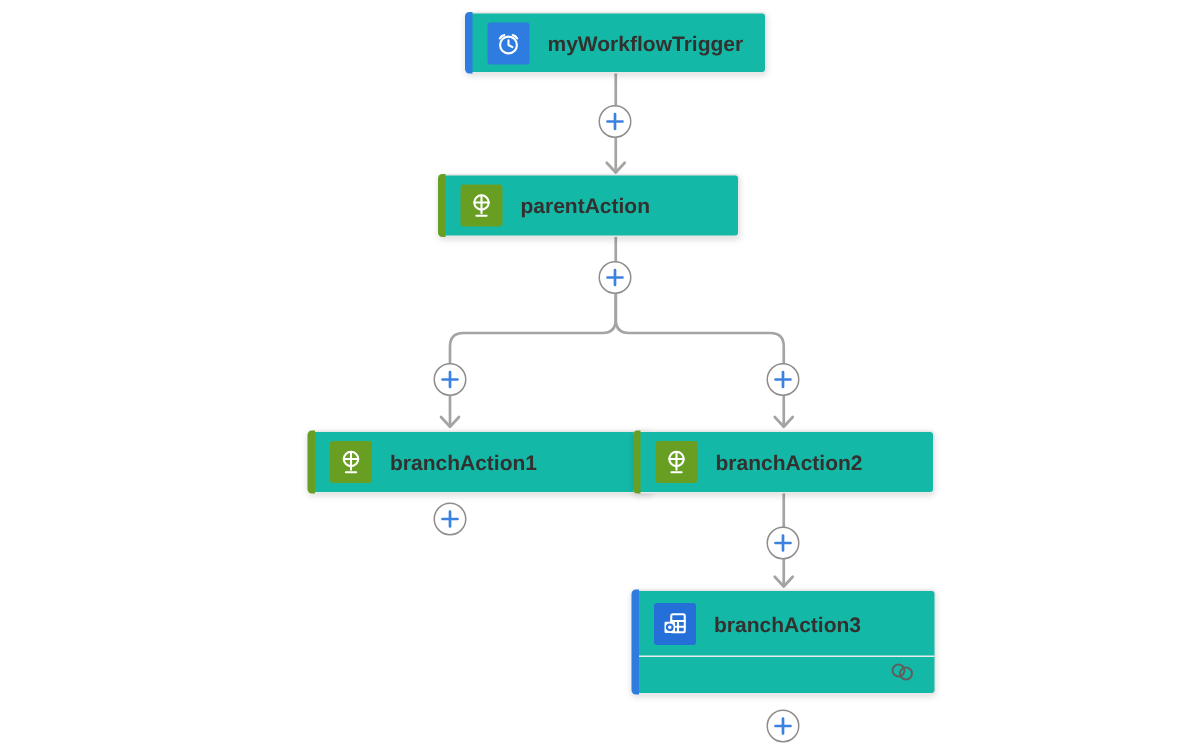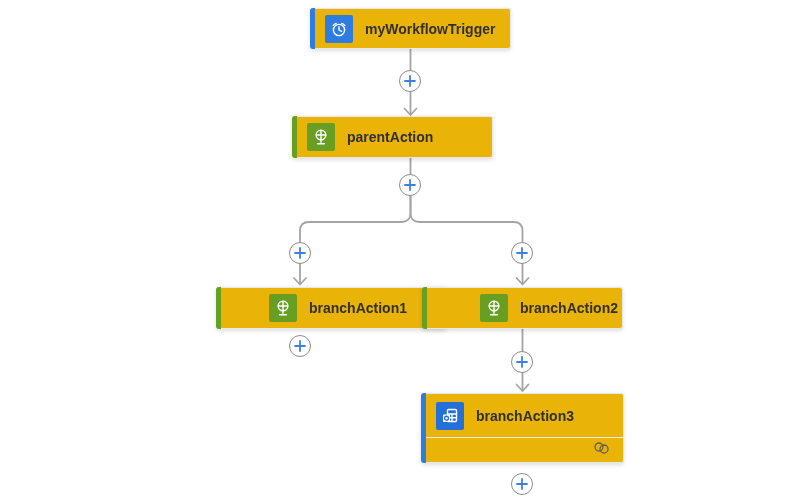--- a/index.html
+++ b/index.html
@@ -6,35 +6,35 @@
   body{
     width:800px;height:500px;position:relative;overflow:hidden;
     background:#ffffff;
     font-family:"Liberation Sans", sans-serif;
   }
   
   #connectors{position:absolute;left:0;top:0;z-index:0;}
   .conn{stroke:var(--line-gray);stroke-width:1.8;fill:none;stroke-linecap:round;stroke-linejoin:round;}
   
   .card{
-    position:absolute;z-index:2;background:#eab308;box-sizing:border-box;
+    position:absolute;z-index:2;background:#14b8a6;box-sizing:border-box;
     border:1px solid var(--card-border);border-radius:3px;
     box-shadow:0 1.5px 4px rgba(0,0,0,.13);
     display:flex;align-items:center;cursor:pointer;
   }
   .card::before{
     content:"";position:absolute;left:-1px;top:-1px;bottom:-1px;width:5px;
     border-radius:3px 0 0 3px;
   }
   .accent-blue::before{background:var(--accent-blue);}
   .accent-green::before{background:var(--accent-green);}
   .n-trigger{left:310px;top:8px;width:201px;height:41px;}
   .n-parent{left:292px;top:116px;width:201px;height:42px;}
-  .n-branch1{left:216px;top:287px;width:230px;height:42px;justify-content:center;}
-  .n-branch2{left:422px;top:287px;width:201px;height:42px;padding-left:43px;}
+  .n-branch1{left:205px;top:287px;width:230px;height:42px;}
+  .n-branch2{left:422px;top:287px;width:201px;height:42px;}
   .n-branch3{left:421px;top:393px;width:203px;height:70px;flex-direction:column;align-items:stretch;padding:0;}
   .card-main{display:flex;align-items:center;height:43px;}
   .card-footer{
     border-top:1px solid var(--divider);flex:1;display:flex;
     align-items:center;justify-content:flex-end;padding-right:12px;
   }
   .iconsq{
     width:28px;height:28px;border-radius:2px;margin-left:14px;flex:0 0 auto;
     display:flex;align-items:center;justify-content:center;
   }

